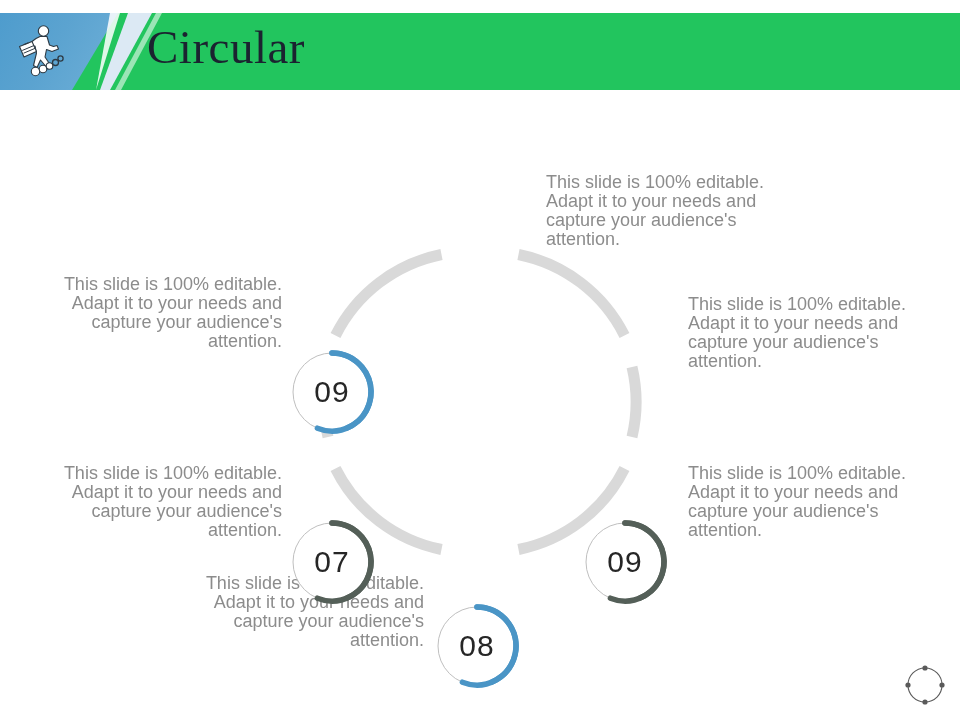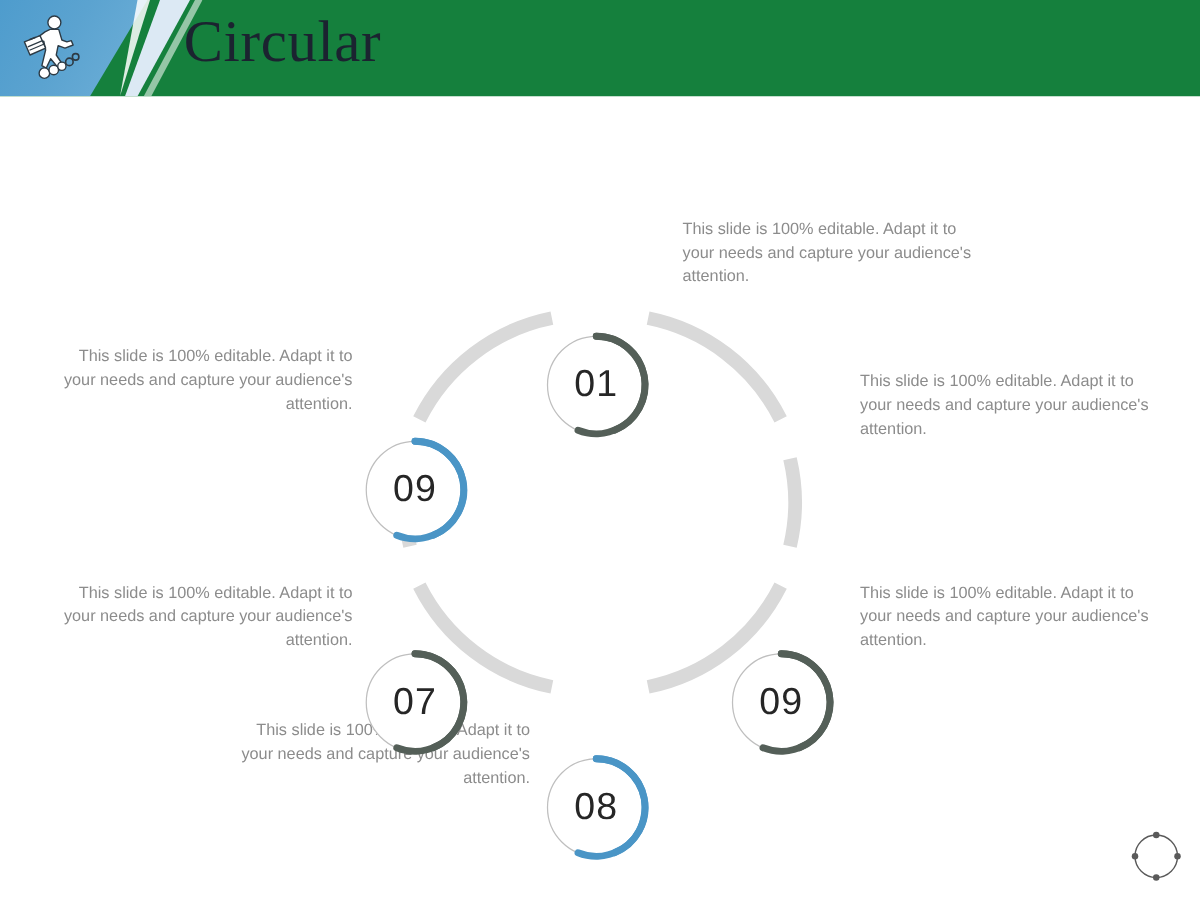--- a/index.html
+++ b/index.html
@@ -11,24 +11,24 @@
     height: 720px;
     background: #ffffff;
     font-family: "Liberation Sans", sans-serif;
     overflow: hidden;
     position: relative;
   }
 
   
   .header {
     position: absolute;
-    left: 0; top: 0;
+    left: 0; top: 13px;
     width: 960px;
     height: 77px;
-    background: #15803d;
+    background: #22c55e;
     overflow: hidden;
   }
   .header-dark {
     position: absolute;
     left: 0; top: 0;
     width: 118px;
     height: 77px;
     background: linear-gradient(120deg, #4e9ccd 0%, #5ba3d0 45%, #6fb0d8 100%);
     clip-path: polygon(0 0, 118px 0, 72px 77px, 0 77px);
   }
@@ -119,21 +119,21 @@
   .node-02 { left: 580px; top: 270px; }
   .node-03 { left: 580px; top: 440px; }
   .node-04 { left: 432px; top: 524px; }
   .node-05 { left: 287px; top: 440px; }
   .node-06 { left: 287px; top: 270px; }
 
   
   .desc {
     position: absolute;
     width: 226px;
-    font-size: 13px;
+    font-size: 18px;
     line-height: 19px;
     color: #8c8c8c;
   }
 
   .desc-01 { left: 546px; top: 96px;  text-align: left; width: 232px; }
   .desc-02 { left: 688px; top: 218px; text-align: left; width: 232px; }
   .desc-03 { left: 688px; top: 387px; text-align: left; width: 232px; }
   .desc-04 { left: 192px; top: 497px; text-align: right; width: 232px; }
   .desc-05 { left: 50px;  top: 387px; text-align: right; width: 232px; }
   .desc-06 { left: 50px;  top: 198px; text-align: right; width: 232px; }
@@ -196,28 +196,20 @@
         <path d="M 248.5 82.5 A 152 152 0 0 1 354.5 163.5"></path>
         <path d="M 362 195 A 152 152 0 0 1 362 265"></path>
         <path d="M 354.5 296.5 A 152 152 0 0 1 248.5 377.5"></path>
         <path d="M 171.5 377.5 A 152 152 0 0 1 65.5 296.5"></path>
         <path d="M 58 265 A 152 152 0 0 1 58 195"></path>
         <path d="M 65.5 163.5 A 152 152 0 0 1 171.5 82.5"></path>
       </g>
     </svg>
   </div>
 
-  <div class="node node-01">
-    <svg width="90" height="90" viewBox="0 0 90 90">
-      <circle cx="45" cy="45" r="39" fill="#ffffff" stroke="#bfbfbf" stroke-width="1"></circle>
-      <path d="M 45 6 A 39 39 0 1 1 30.4 81.2" fill="none" stroke="#545f58" stroke-width="5.5" stroke-linecap="round"></path>
-      <path d="M 45 6 A 39 39 0 0 1 59.6 81.2" fill="none" stroke="#545f58" stroke-width="5.5" stroke-linecap="round"></path>
-    </svg>
-    <div class="node-label">01</div>
-  </div>
   <div class="desc desc-01">This slide is 100% editable. Adapt it to your needs and capture your audience's attention.</div>
 
   <div class="desc desc-02">This slide is 100% editable. Adapt it to your needs and capture your audience's attention.</div>
 
   <div class="node node-03">
     <svg width="90" height="90" viewBox="0 0 90 90">
       <circle cx="45" cy="45" r="39" fill="#ffffff" stroke="#bfbfbf" stroke-width="1"></circle>
       <path d="M 45 6 A 39 39 0 1 1 30.4 81.2" fill="none" stroke="#545f58" stroke-width="5.5" stroke-linecap="round"></path>
       <path d="M 45 6 A 39 39 0 0 1 59.6 81.2" fill="none" stroke="#545f58" stroke-width="5.5" stroke-linecap="round"></path>
     </svg>

